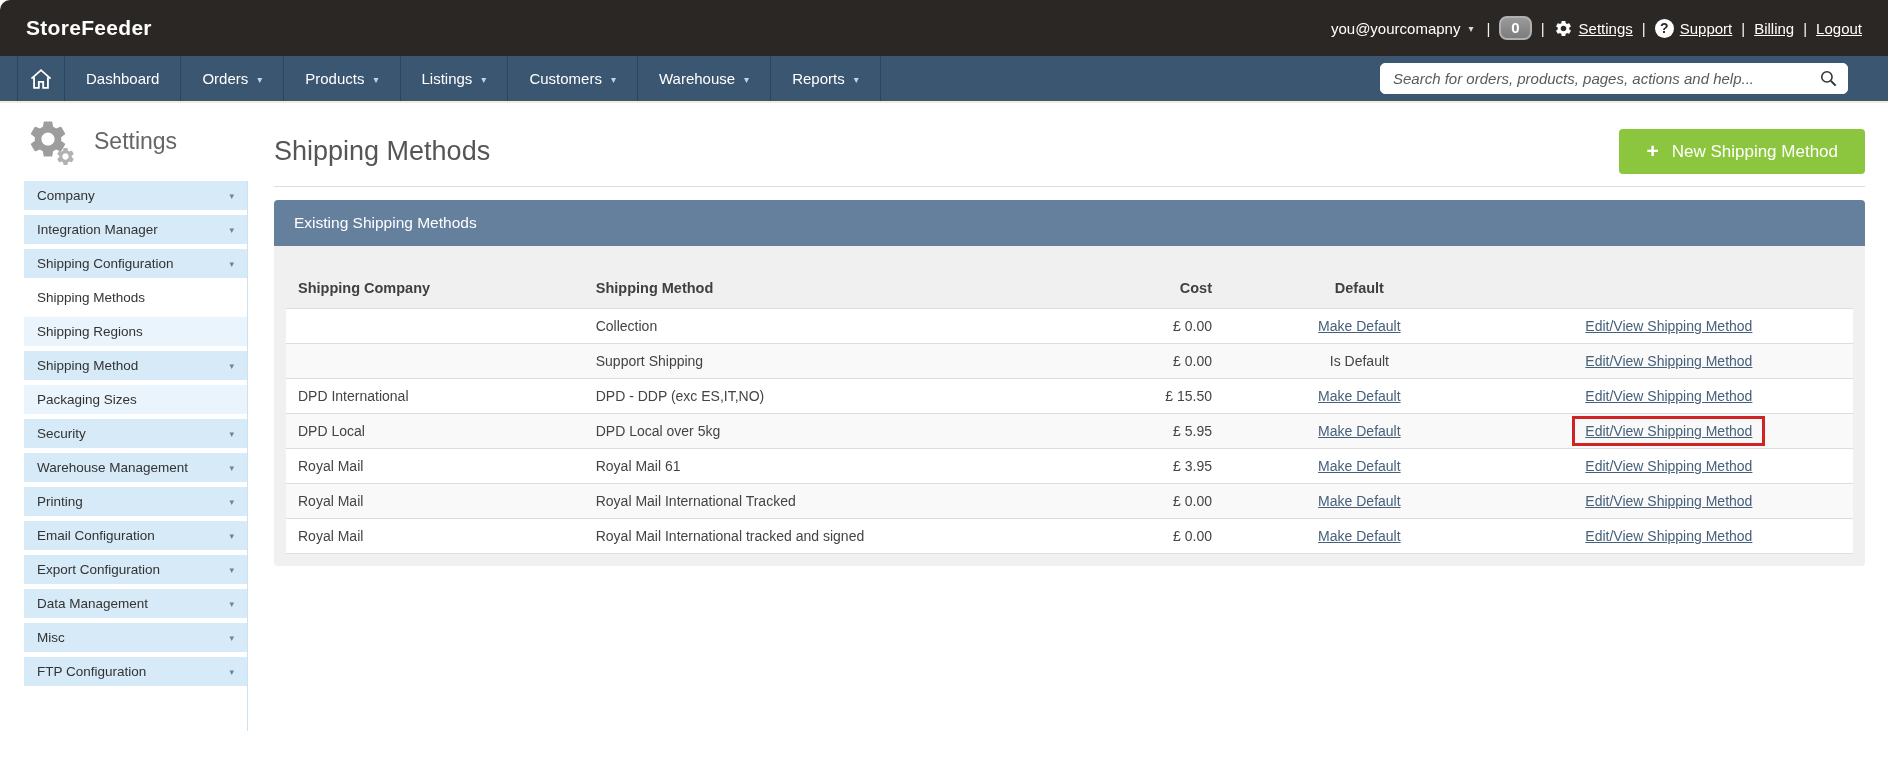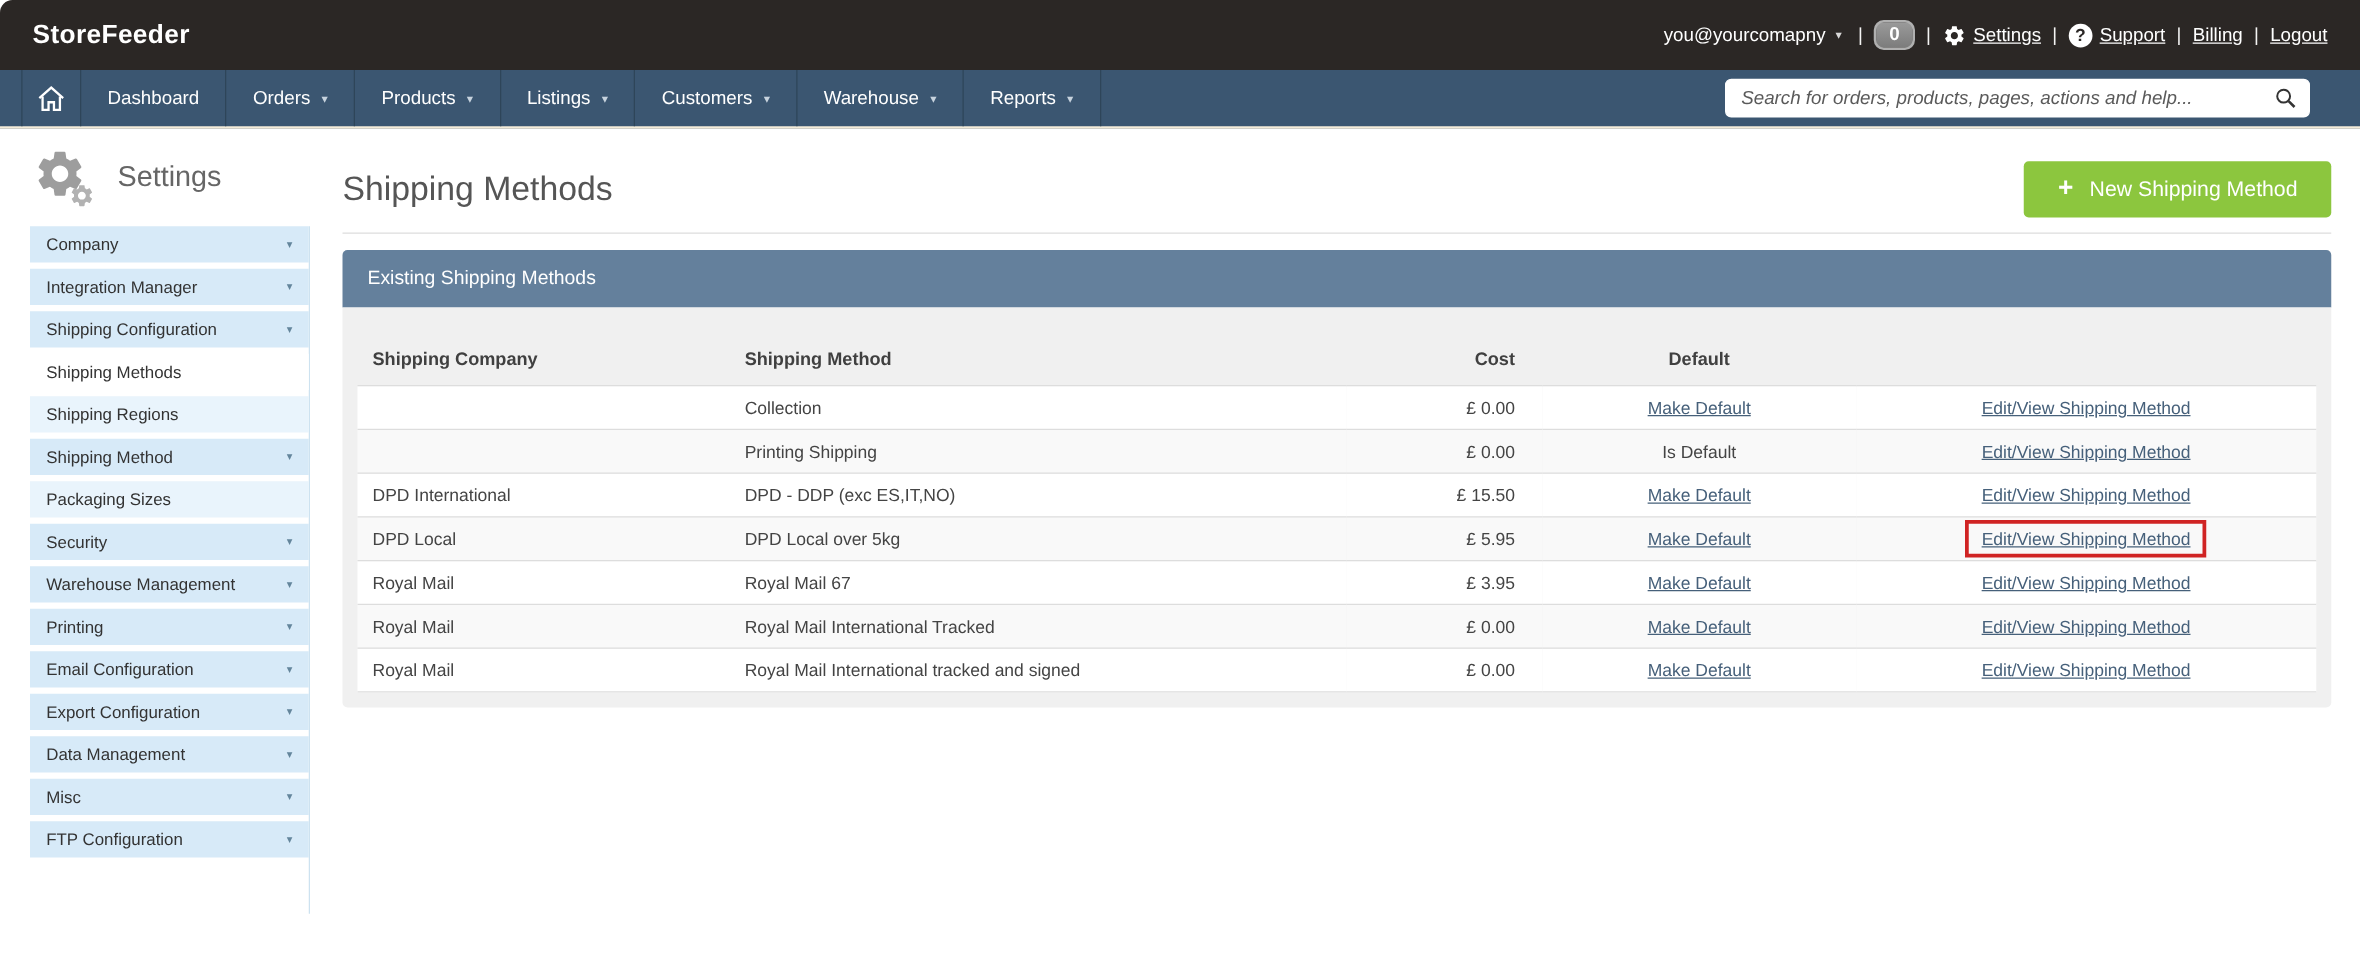--- a/index.html
+++ b/index.html
@@ -284,42 +284,42 @@
           <tbody id="table-body">
               <tr>
                 <td class="col-company"></td>
                 <td class="col-method">Collection</td>
                 <td class="col-cost">£ 0.00</td>
                 <td class="col-default"><a class="tbl-link">Make Default</a></td>
                 <td class="col-action"><a class="tbl-link">Edit/View Shipping Method</a></td>
               </tr>
               <tr>
                 <td class="col-company"></td>
-                <td class="col-method">Printing Shipping</td>
+                <td class="col-method">Support Shipping</td>
                 <td class="col-cost">£ 0.00</td>
                 <td class="col-default"><span class="is-default">Is Default</span></td>
                 <td class="col-action"><a class="tbl-link">Edit/View Shipping Method</a></td>
               </tr>
               <tr>
                 <td class="col-company">DPD International</td>
                 <td class="col-method">DPD - DDP (exc ES,IT,NO)</td>
                 <td class="col-cost">£ 15.50</td>
                 <td class="col-default"><a class="tbl-link">Make Default</a></td>
                 <td class="col-action"><a class="tbl-link">Edit/View Shipping Method</a></td>
               </tr>
               <tr>
                 <td class="col-company">DPD Local</td>
                 <td class="col-method">DPD Local over 5kg</td>
                 <td class="col-cost">£ 5.95</td>
                 <td class="col-default"><a class="tbl-link">Make Default</a></td>
                 <td class="col-action"><span class="red-box"><a class="tbl-link">Edit/View Shipping Method</a></span></td>
               </tr>
               <tr>
                 <td class="col-company">Royal Mail</td>
-                <td class="col-method">Royal Mail 67</td>
+                <td class="col-method">Royal Mail 61</td>
                 <td class="col-cost">£ 3.95</td>
                 <td class="col-default"><a class="tbl-link">Make Default</a></td>
                 <td class="col-action"><a class="tbl-link">Edit/View Shipping Method</a></td>
               </tr>
               <tr>
                 <td class="col-company">Royal Mail</td>
                 <td class="col-method">Royal Mail International Tracked</td>
                 <td class="col-cost">£ 0.00</td>
                 <td class="col-default"><a class="tbl-link">Make Default</a></td>
                 <td class="col-action"><a class="tbl-link">Edit/View Shipping Method</a></td>

